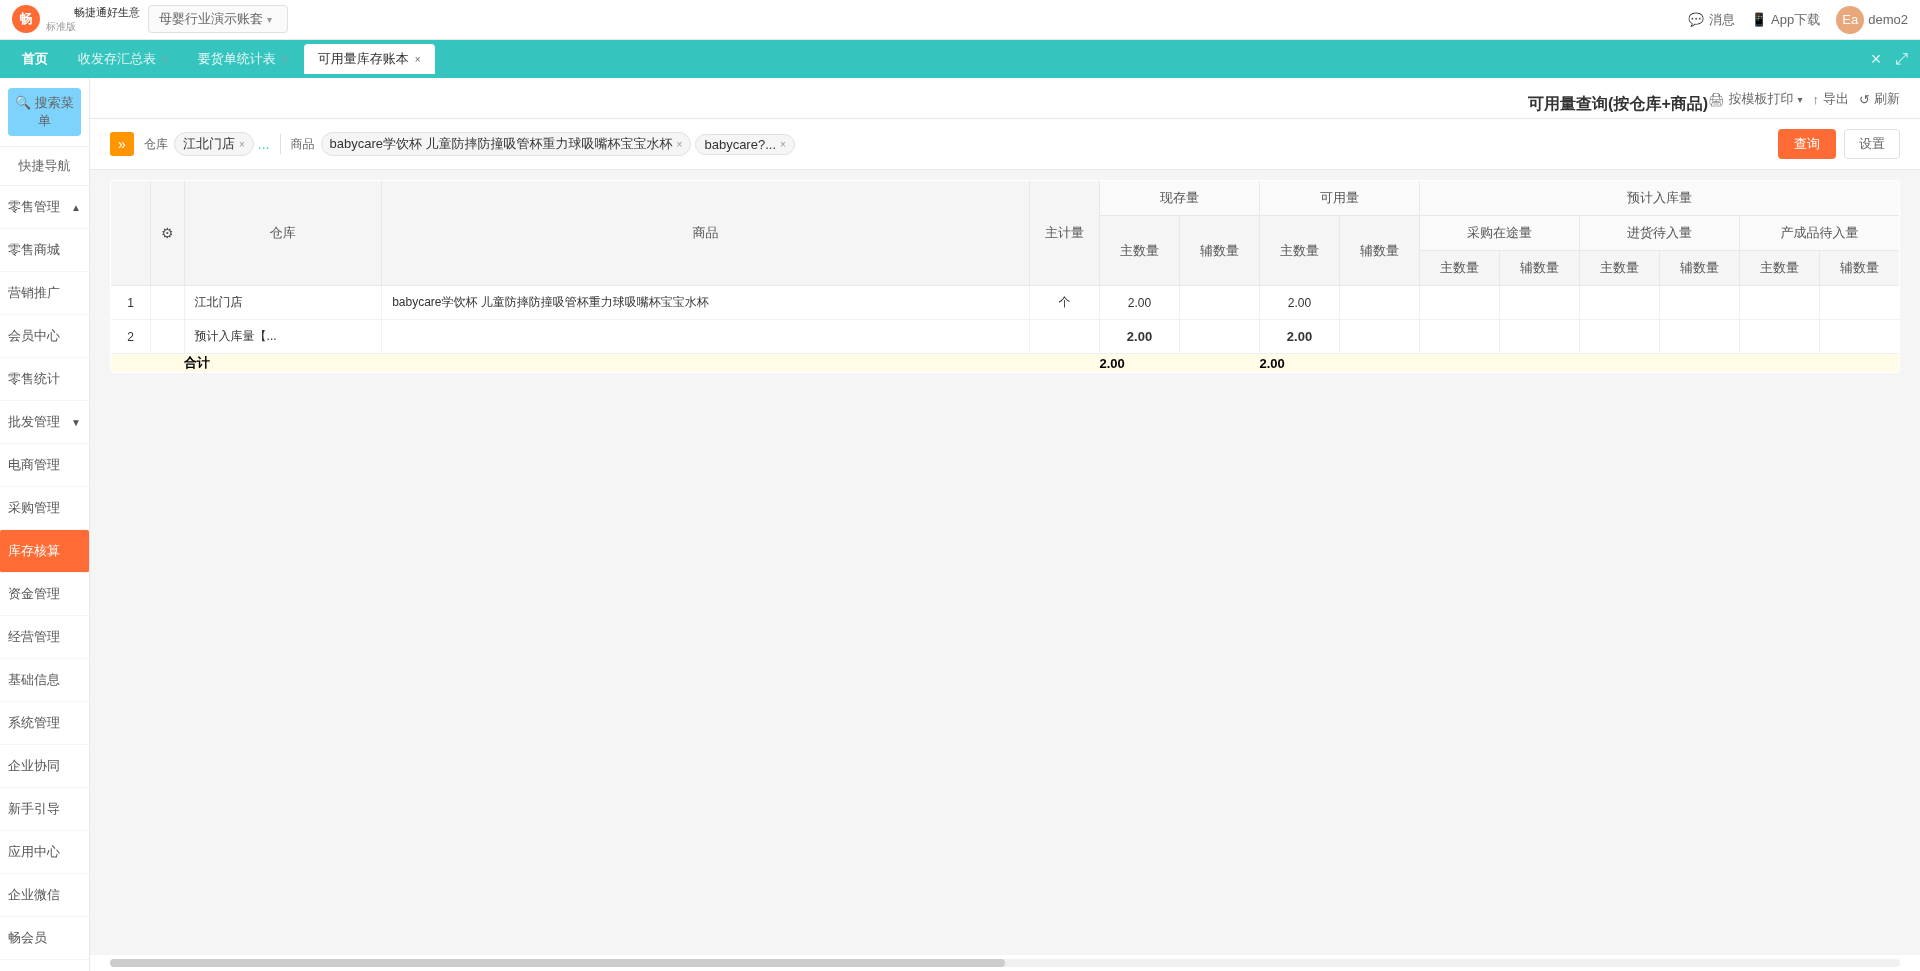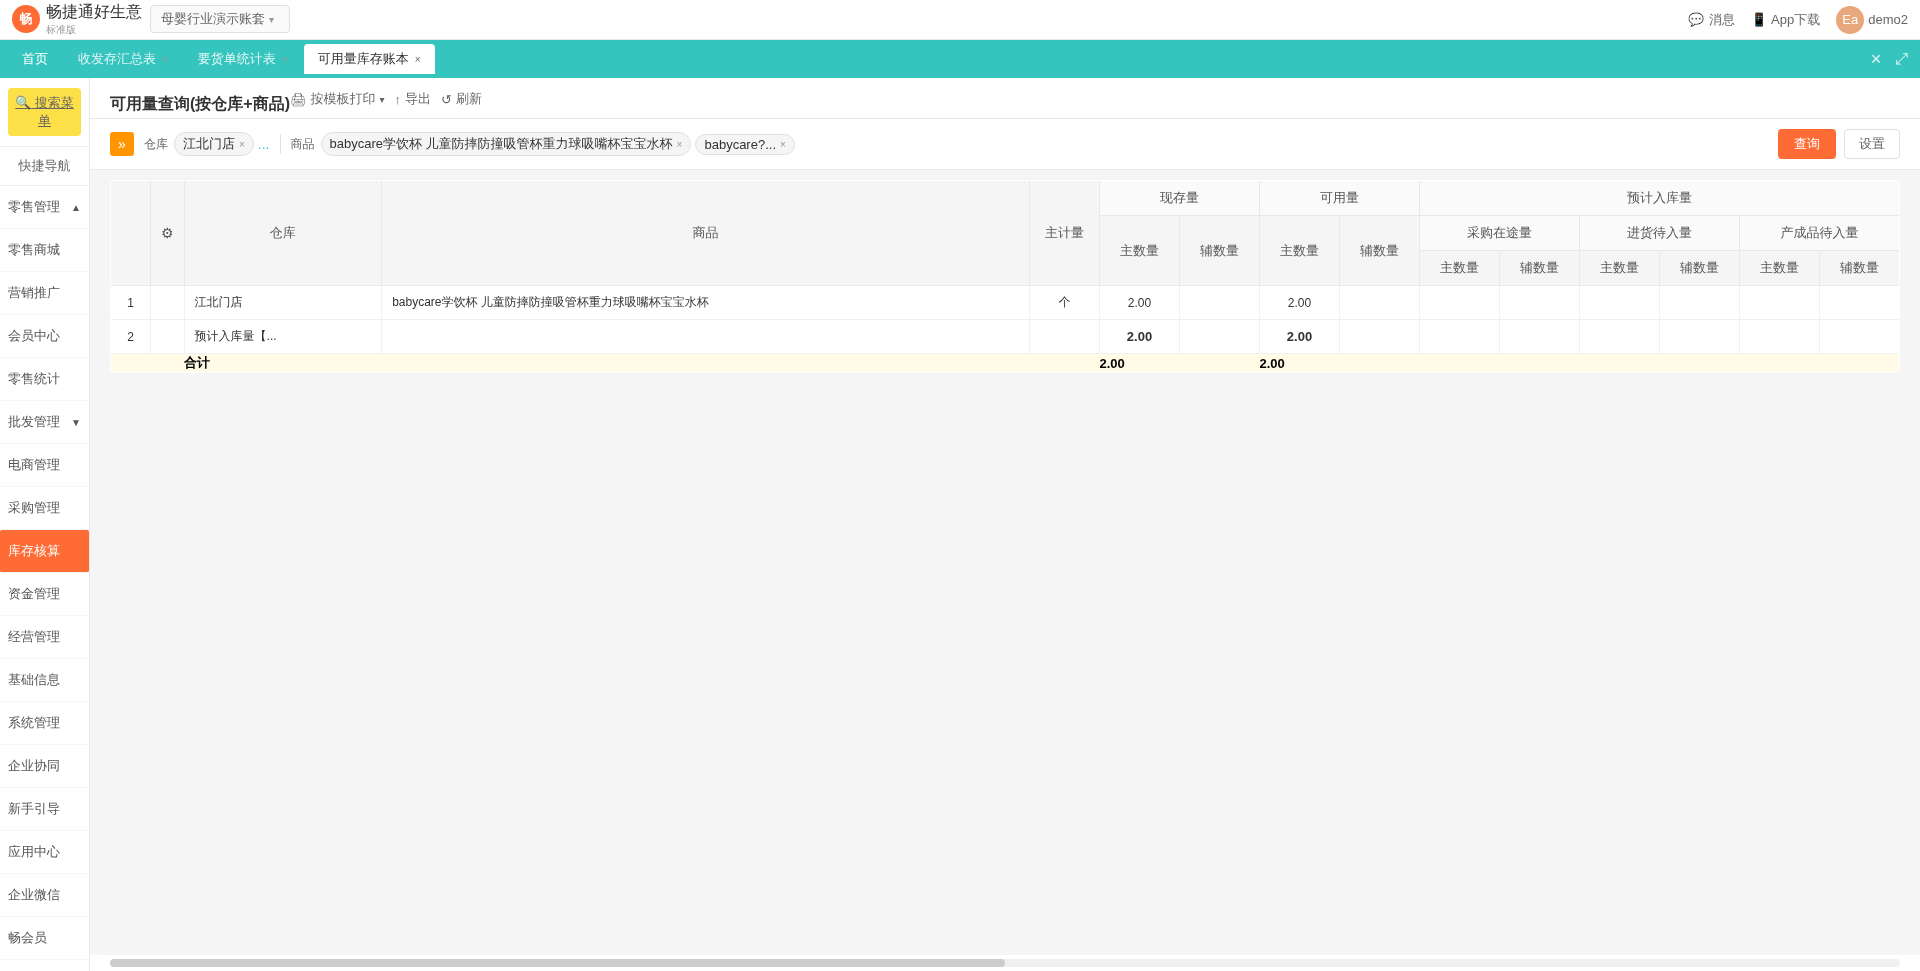--- a/index.html
+++ b/index.html
@@ -11,21 +11,21 @@
       background: #fff;
       display: flex;
       align-items: center;
       justify-content: space-between;
       padding: 0 12px;
       border-bottom: 1px solid #e8e8e8;
     }
     .top-bar-left { display: flex; align-items: center; gap: 8px; }
     .brand-logo { display: flex; align-items: center; gap: 6px; }
     .brand-icon { width: 28px; height: 28px; background: #ff6b35; border-radius: 50%; display: flex; align-items: center; justify-content: center; color: #fff; font-size: 10px; font-weight: bold; }
-    .brand-text { font-size: 16px; color: #333; line-height: 1.3; }
+    .brand-text { font-size: 11px; color: #333; line-height: 1.3; margin-left: 28px; }
     .brand-sub { font-size: 10px; color: #999; }
     .industry-select { display: flex; align-items: center; gap: 4px; padding: 4px 10px; border: 1px solid #e0e0e0; border-radius: 4px; cursor: pointer; background: #fafafa; color: #666; min-width: 140px; }
     .industry-select .chevron { color: #999; font-size: 10px; }
     .top-bar-right { display: flex; align-items: center; gap: 16px; color: #666; }
     .top-bar-btn { display: flex; align-items: center; gap: 4px; cursor: pointer; font-size: 12px; }
     .avatar { width: 28px; height: 28px; border-radius: 50%; background: #e8a87c; display: flex; align-items: center; justify-content: center; color: #fff; font-size: 11px; }
 
     
     .nav-tabs {
       height: 38px;
@@ -42,21 +42,21 @@
       border-radius: 4px 4px 0 0;
       font-size: 13px;
       display: flex;
       align-items: center;
       gap: 6px;
       white-space: nowrap;
     }
     .nav-tab.active { background: #fff; color: #333; }
     .nav-tab .close-x { font-size: 10px; color: #999; cursor: pointer; }
     .nav-tab.active .close-x { color: #666; }
-    .nav-tab.home { color: #fff; font-weight: 400; }
+    .nav-tab.home { color: #fff; font-weight: 700; }
     .tab-close-all { margin-left: auto; color: rgba(255,255,255,0.85); font-size: 18px; cursor: pointer; padding: 0 4px; }
     .tab-expand { color: rgba(255,255,255,0.85); font-size: 16px; cursor: pointer; padding: 0 4px; }
 
     
     .main-layout { display: flex; flex: 1; overflow: hidden; }
 
     
     .sidebar {
       width: 90px;
       background: #fff;
@@ -65,28 +65,27 @@
       flex-direction: column;
       overflow-y: auto;
     }
     .sidebar-search {
       padding: 10px 8px;
       border-bottom: 1px solid #f0f0f0;
     }
     .sidebar-search-btn {
       width: 100%;
       padding: 6px 4px;
-      background: #fde047;
+      background: #7dd3fc;
       border: none;
       border-radius: 4px;
       color: #666;
       cursor: pointer;
       font-size: 12px;
       text-align: center;
-      text-decoration: underline;
     }
     .sidebar-nav-btn {
       padding: 10px 16px;
       border-bottom: 1px solid #f0f0f0;
       text-align: center;
       color: #666;
       cursor: pointer;
       font-size: 12px;
     }
     .sidebar-item {
@@ -112,21 +111,21 @@
       background: #f5f5f5;
     }
 
     
     .page-header {
       background: #fff;
       padding: 12px 20px 0 20px;
       border-bottom: 1px solid #e8e8e8;
       display: flex;
       align-items: center;
-      justify-content: flex-start;
+      justify-content: flex-end;
     }
     .page-title { font-size: 16px; font-weight: 600; color: #333; }
     .header-actions { display: flex; align-items: center; gap: 10px; padding-bottom: 10px; }
     .header-action-btn {
       display: flex; align-items: center; gap: 4px;
       color: #666; cursor: pointer; font-size: 12px;
     }
 
     
     .filter-area {

